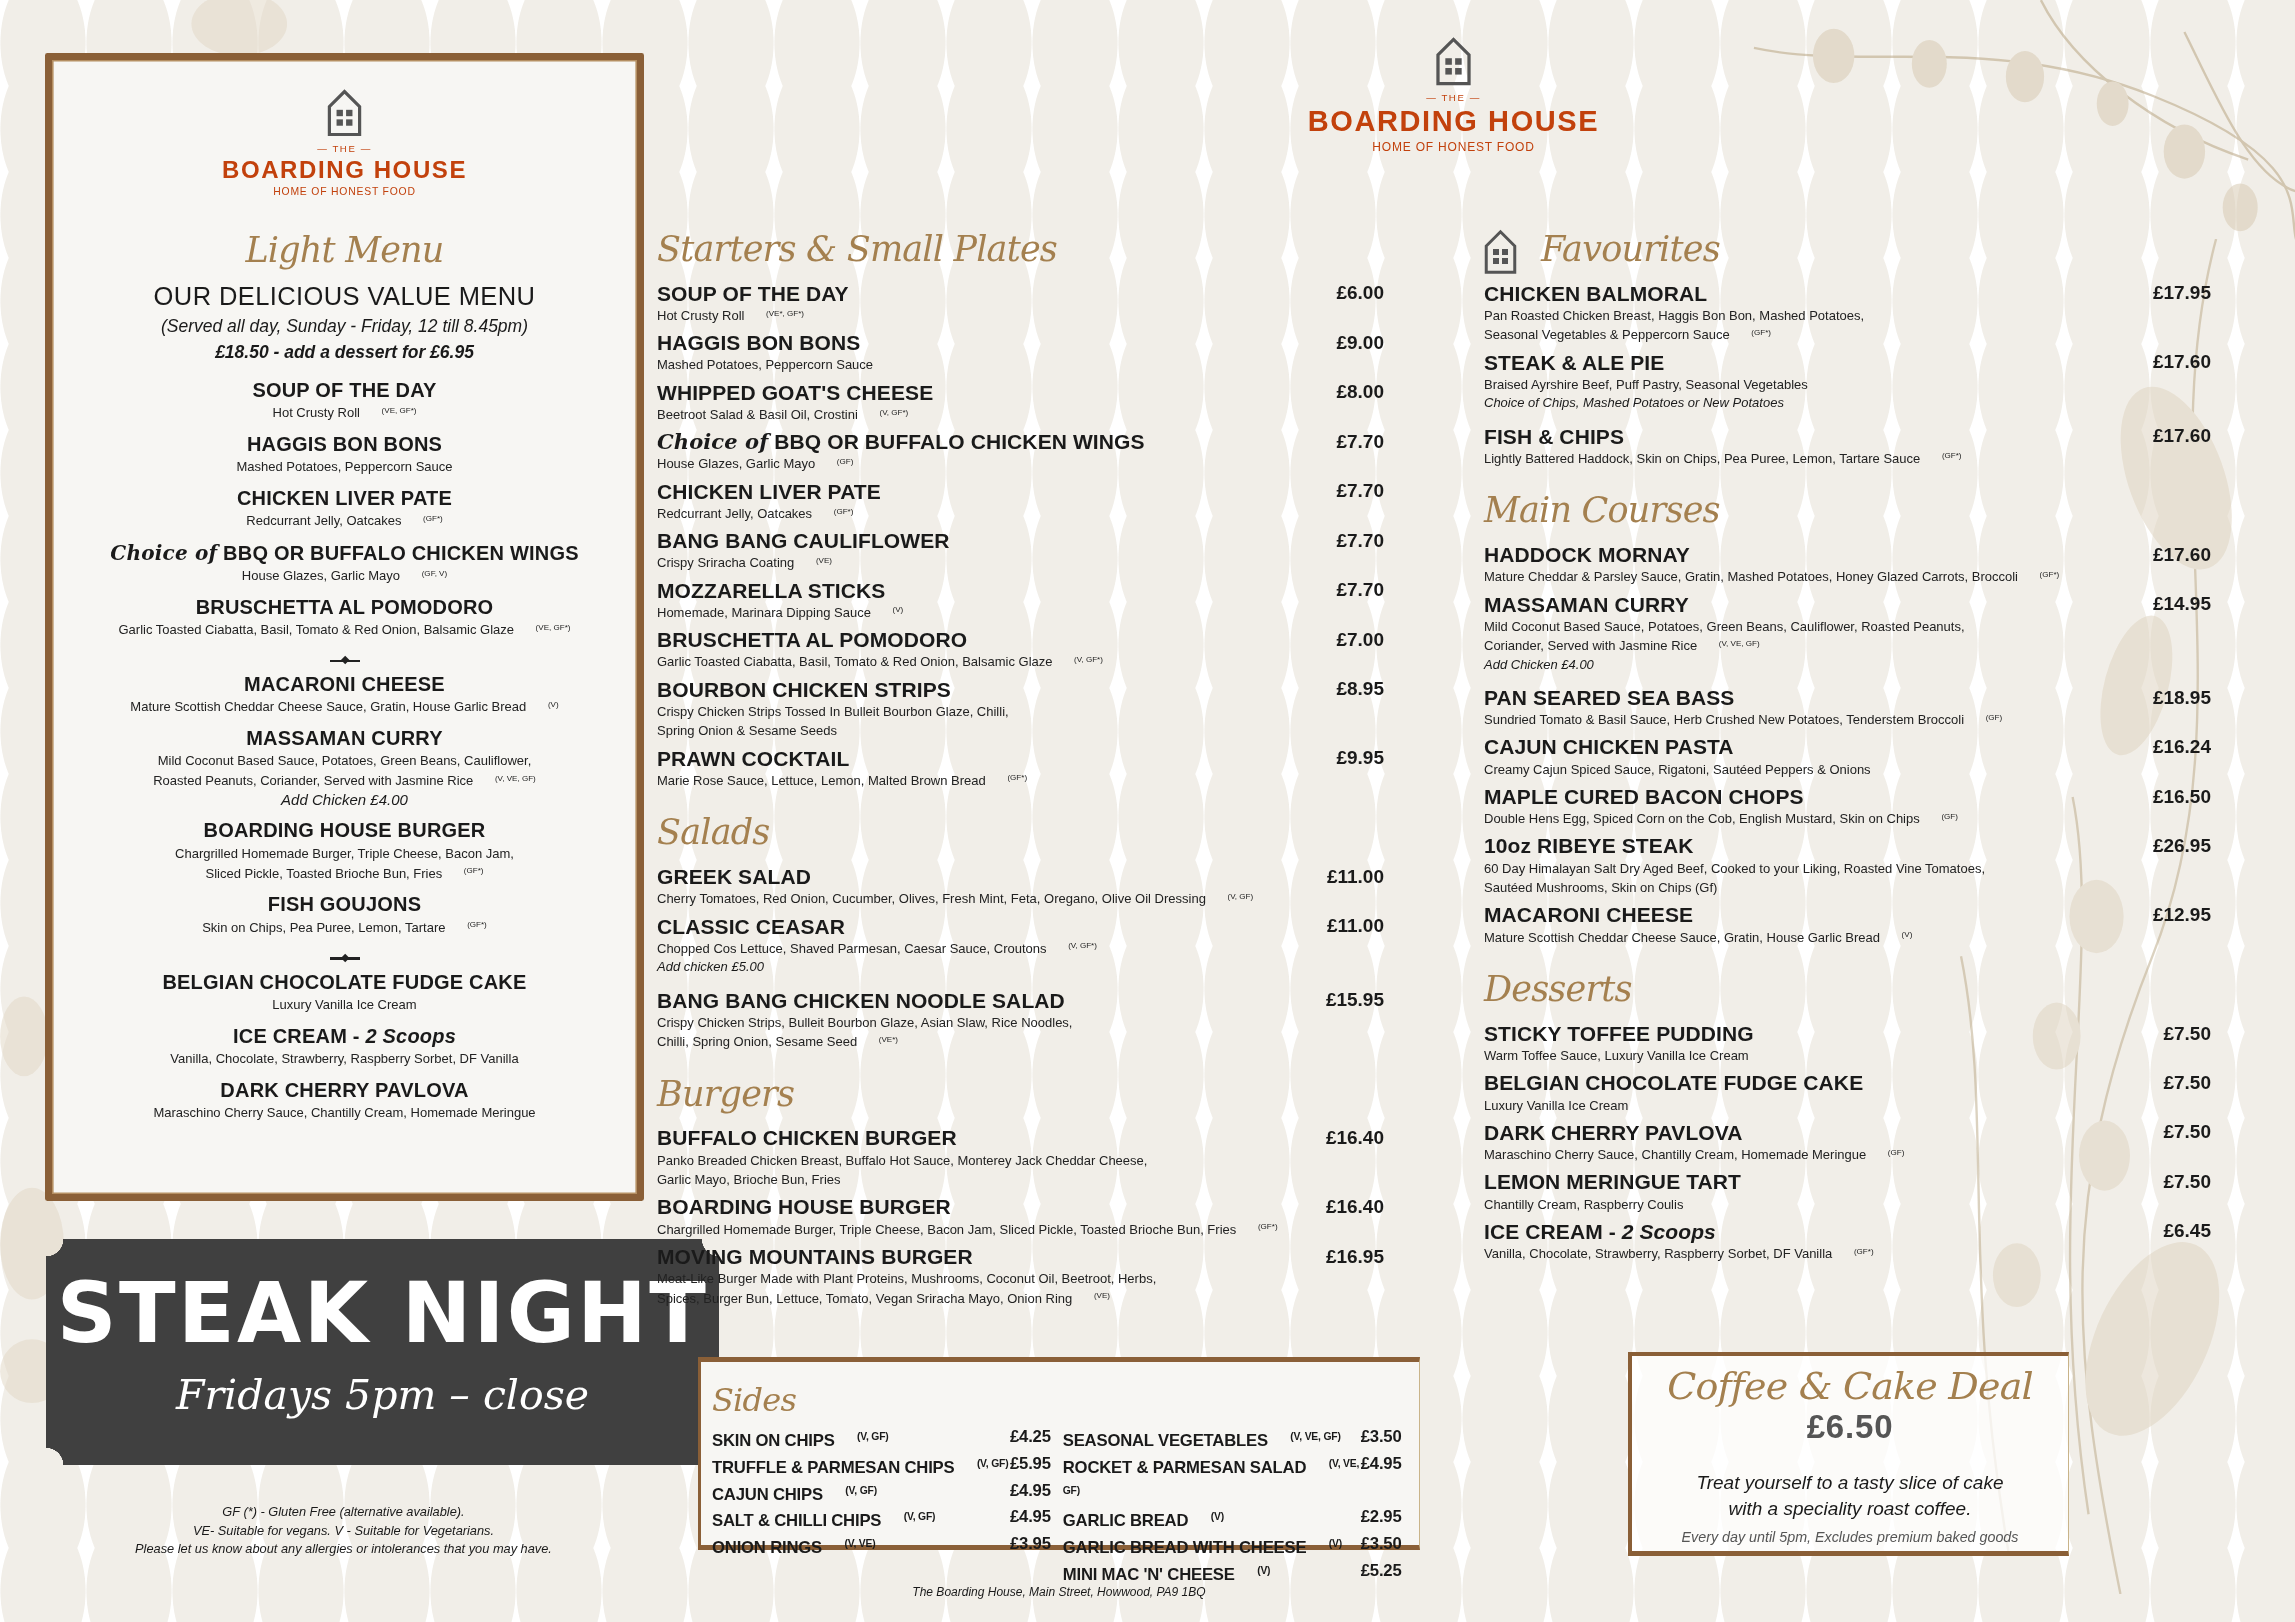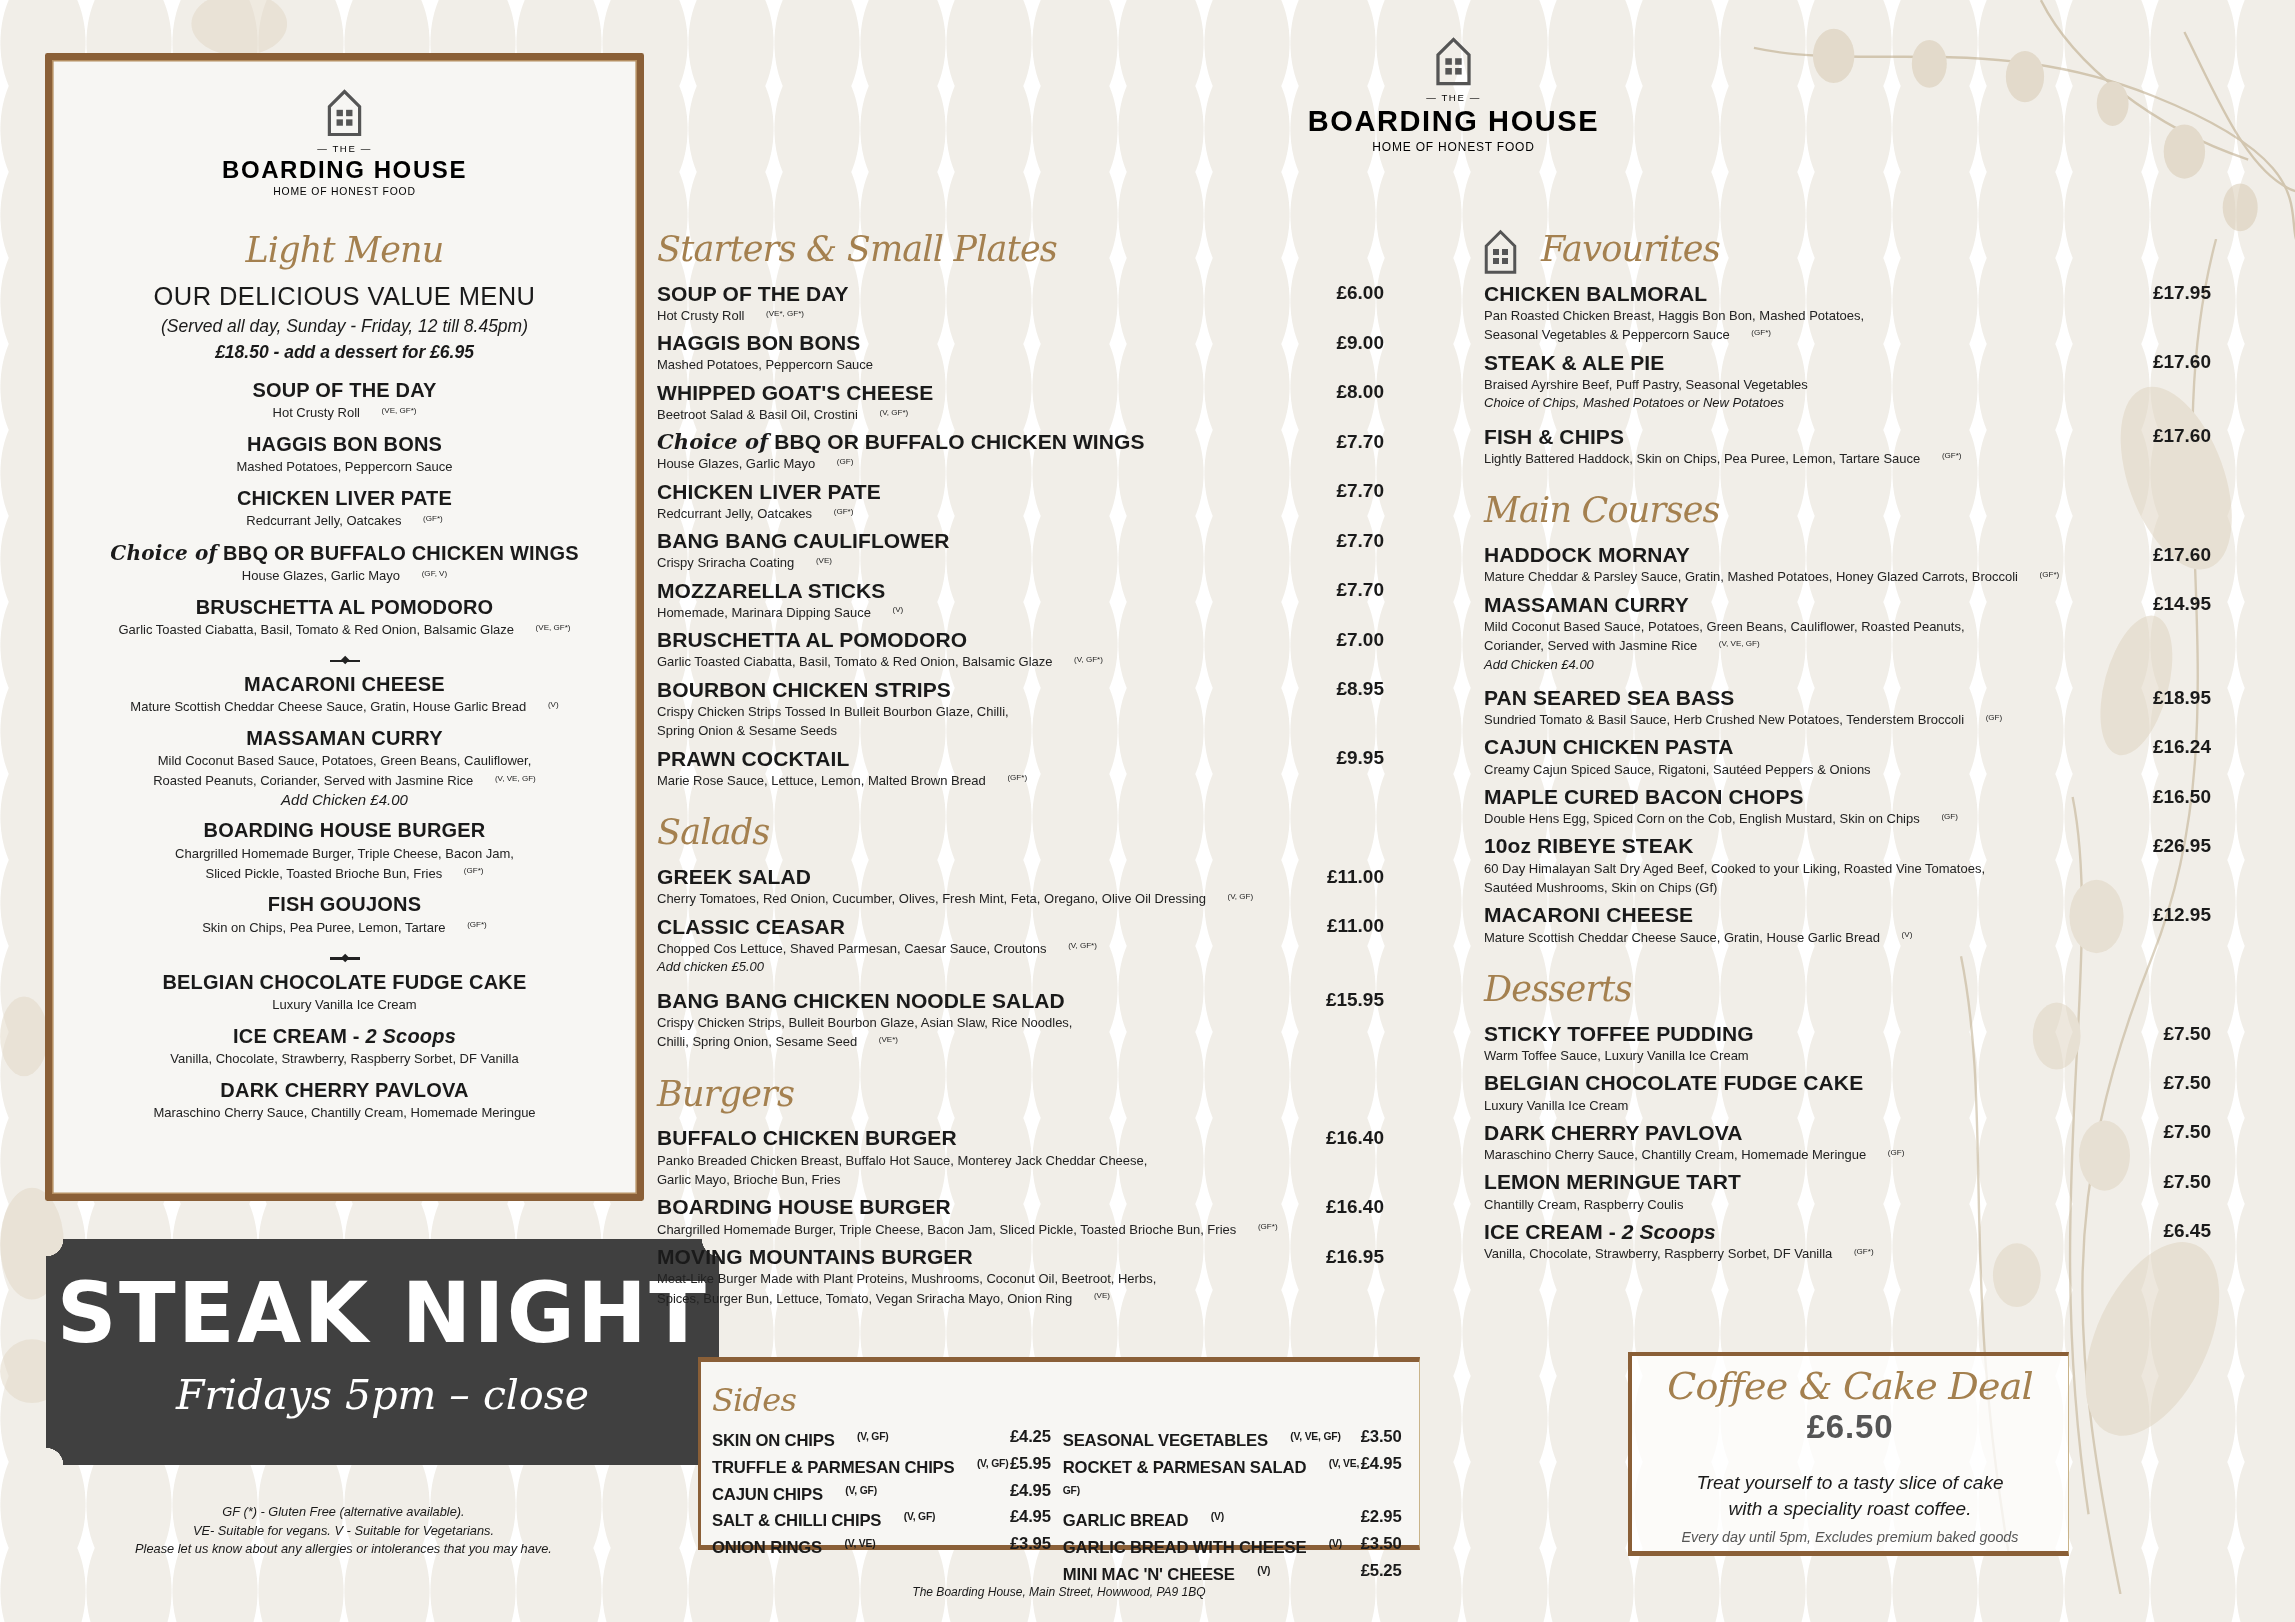--- a/index.html
+++ b/index.html
@@ -32,21 +32,21 @@
     position: absolute;
     left: 45px; top: 53px;
     width: 599px; height: 1148px;
     background: #f7f6f3;
     border: 7.2px solid #8a5f37;
     border-radius: 2.4px;
     box-shadow: inset 0 0 0 1.6px #b58f62;
     text-align: center;
     padding-top: 29px;
   }
-  .logo { display: flex; flex-direction: column; align-items: center; color: #000000; }
+  .logo { display: flex; flex-direction: column; align-items: center; color: #c2410c; }
   .logo .house { width: 35px; height: 48px; }
   .logo .the { font-size: 9.6px; letter-spacing: 1.6px; margin-top: 6.4px; }
   .logo .name { font-size: 24px; font-weight: bold; letter-spacing: 1.6px; margin-top: 1.6px; }
   .logo .tag { font-size: 10.4px; letter-spacing: 0.8px; margin-top: 1.6px; }
 
   .light-panel .script-title { font-size: 35px; margin-top: 33px; }
   .light-panel .value-title { font-size: 25.5px; margin-top: 12.8px; letter-spacing: 0.4px; }
   .light-panel .served { font-size: 17.5px; font-style: italic; margin-top: 4.8px; }
   .light-panel .deal { font-size: 17.5px; font-style: italic; font-weight: bold; margin-top: 4.8px; }
   .lm-item { margin-top: 11px; }

